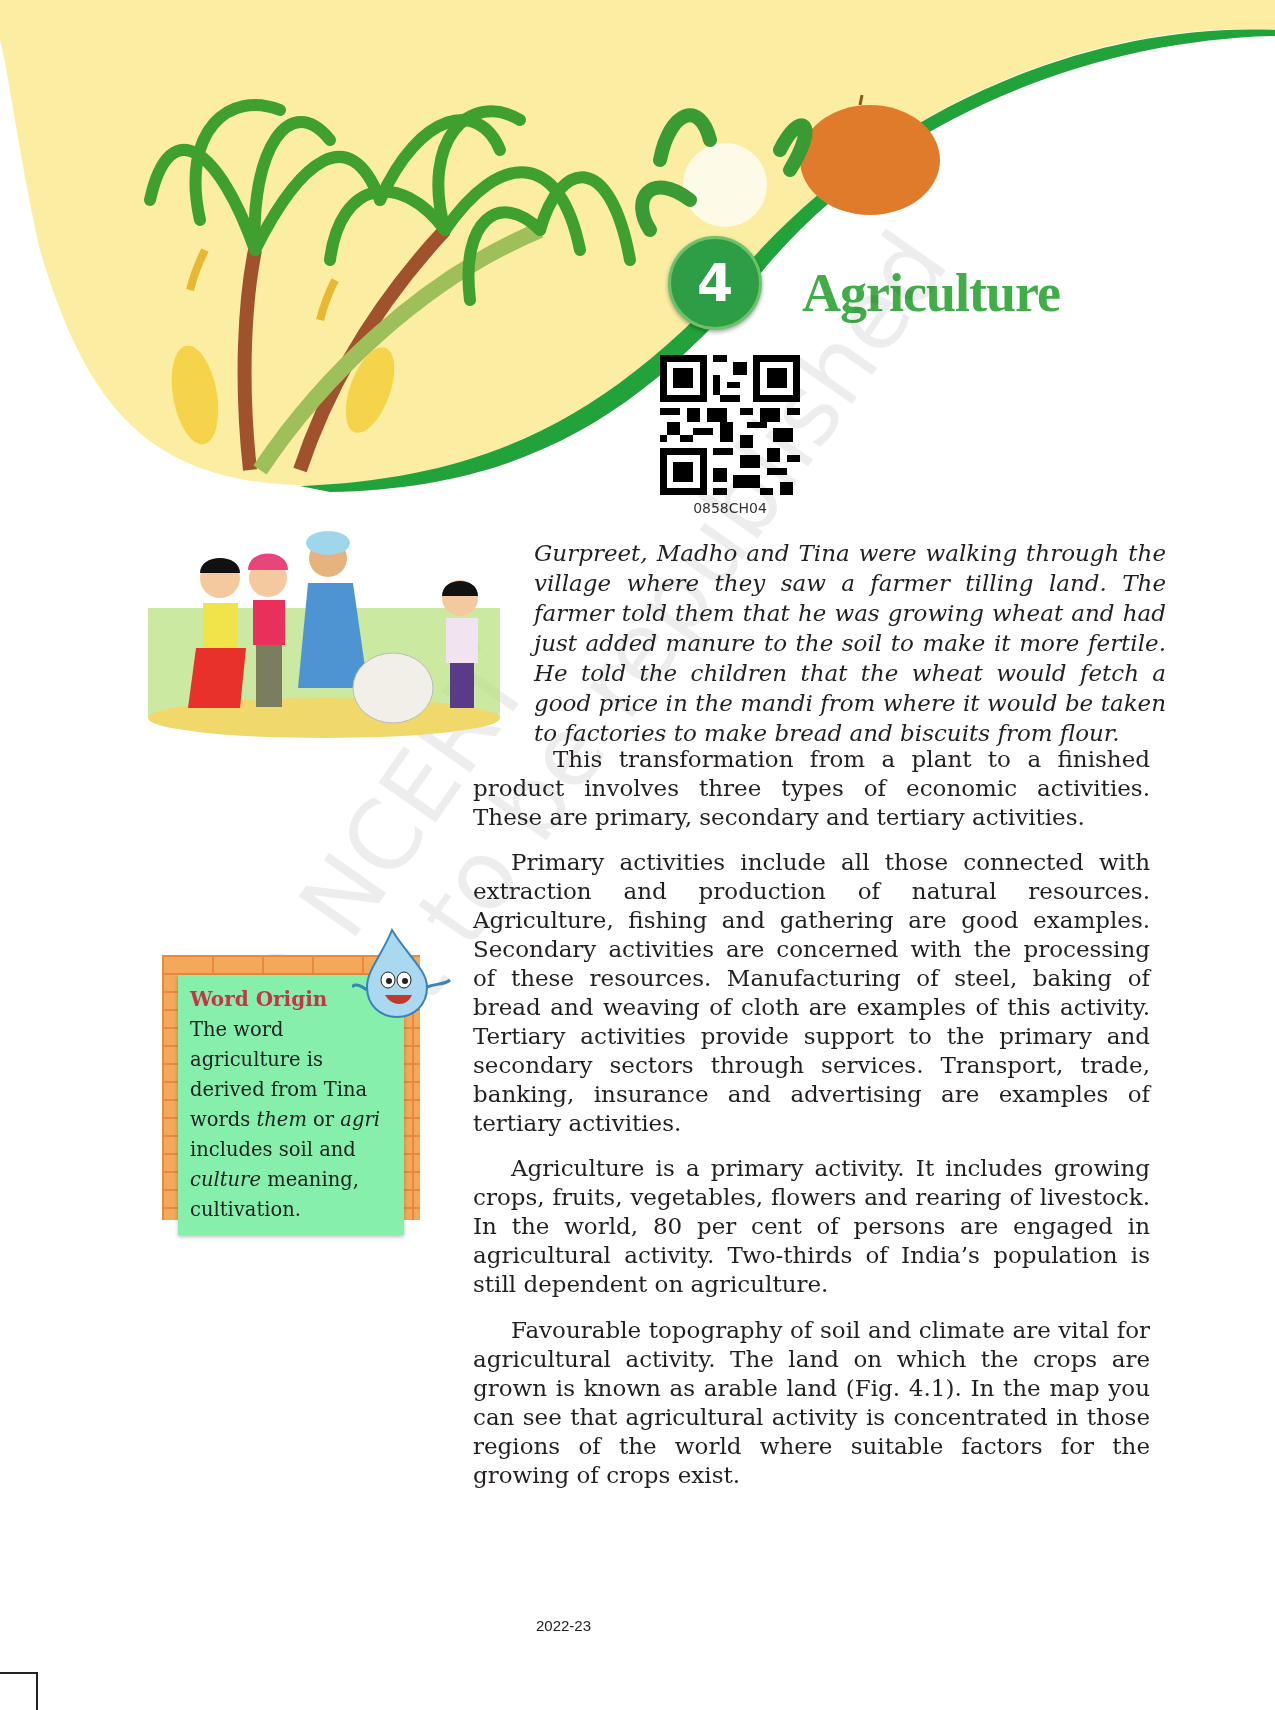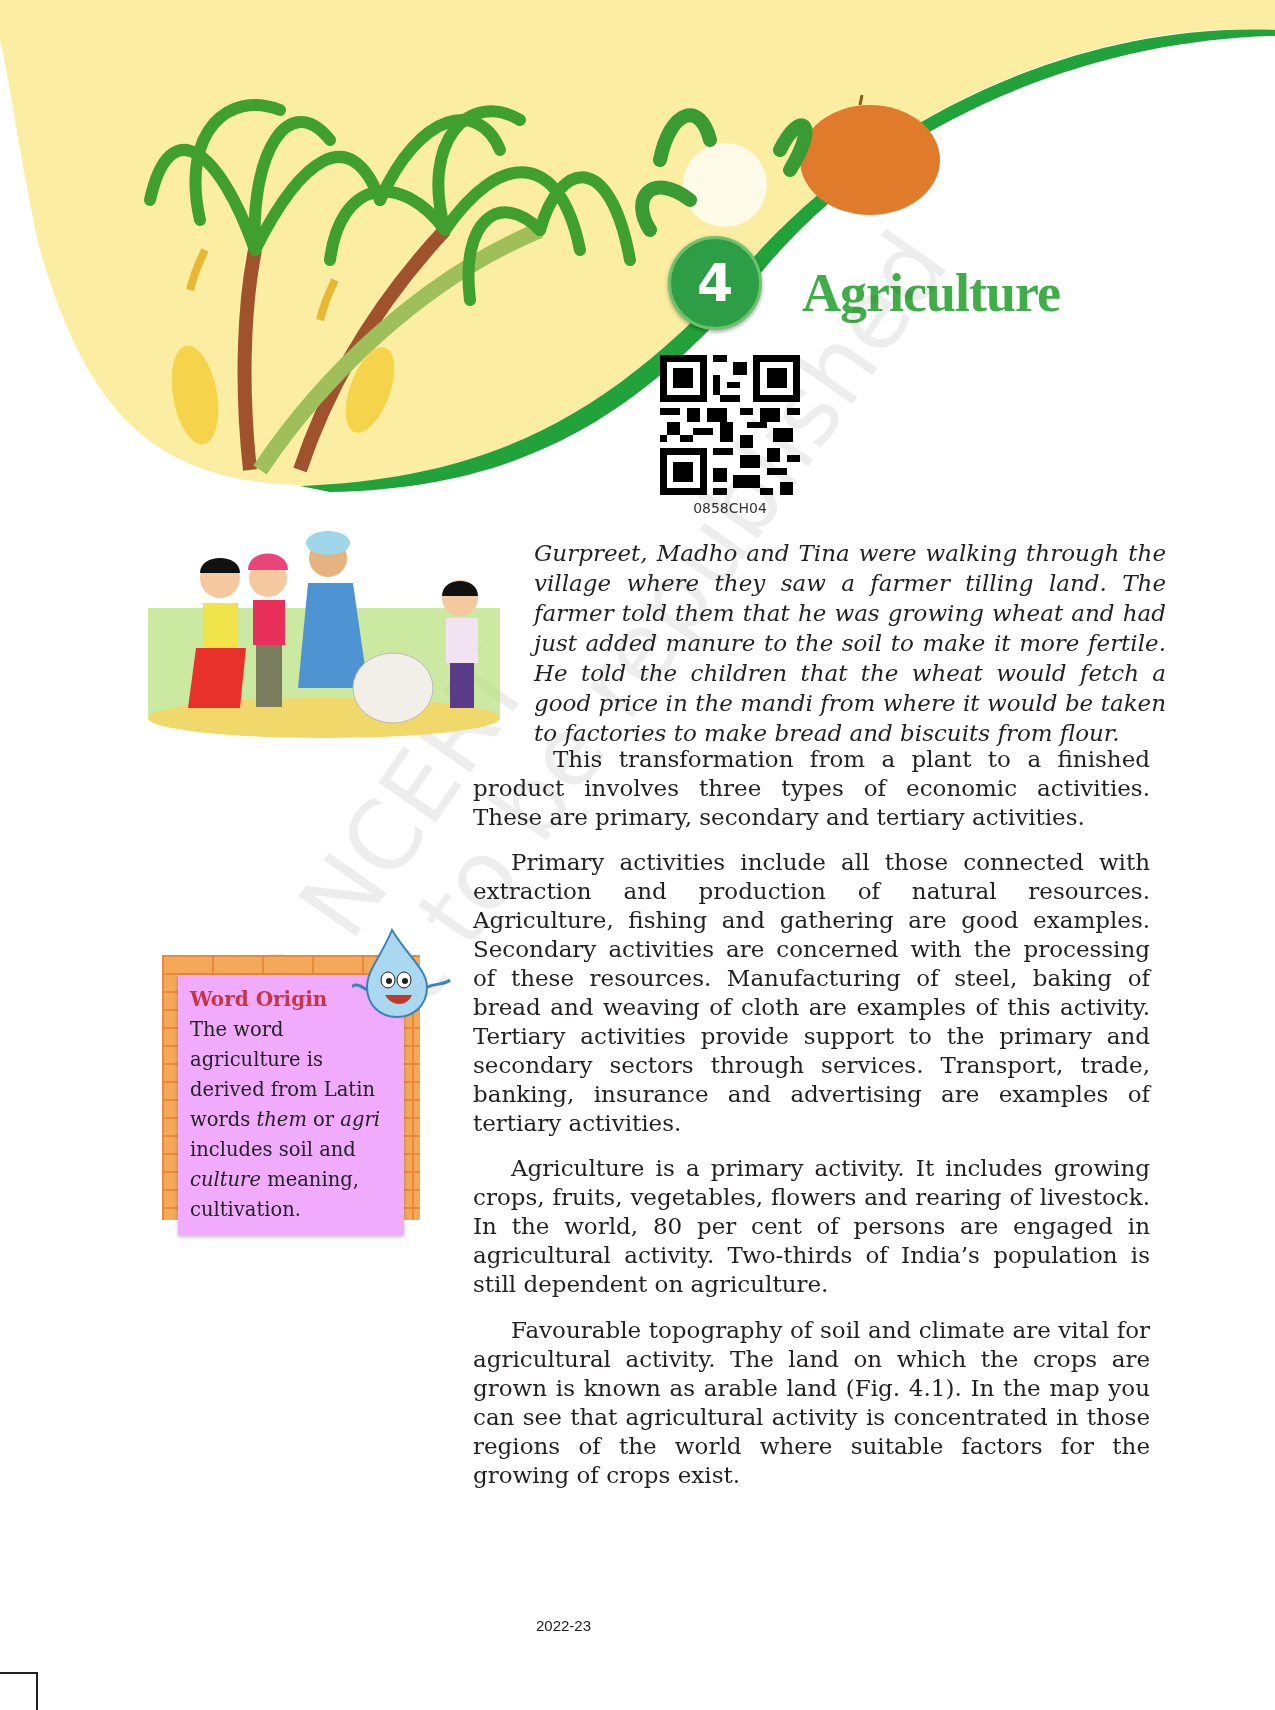--- a/index.html
+++ b/index.html
@@ -59,21 +59,21 @@
     .word-origin-frame {
       position: absolute; left: 162px; top: 955px; width: 258px; height: 265px;
       background-color: #f4a85a;
       background-image:
         linear-gradient(#e88a3a 2px, transparent 2px),
         linear-gradient(90deg, #e88a3a 2px, transparent 2px);
       background-size: 50px 18px, 50px 18px;
     }
     .word-origin-card {
       position: absolute; left: 178px; top: 975px; width: 226px; height: 260px;
-      background: #f0abfc; box-shadow: 0 2px 4px rgba(0,0,0,0.25);
+      background: #86efac; box-shadow: 0 2px 4px rgba(0,0,0,0.25);
       padding: 12px 12px 0 12px; box-sizing: border-box;
     }
     .word-origin-heading {
       font-weight: bold; font-size: 20px; color: #c1364a; margin: 0 0 4px 0;
     }
     .word-origin-text { font-size: 19.5px; line-height: 30px; margin: 0; color: #222; }
     .water-drop { position: absolute; left: 352px; top: 925px; width: 100px; height: 100px; }
 
     .footer-year {
       position: absolute; left: 0; top: 1617px; width: 1127px; text-align: center;
@@ -202,21 +202,21 @@
 <p class="intro">Gurpreet, Madho and Tina were walking through the village where they saw a farmer tilling land. The farmer told them that he was growing wheat and had just added manure to the soil to make it more fertile. He told the children that the wheat would fetch a good price in the mandi from where it would be taken to factories to make bread and biscuits from flour.</p>
 
 <p class="body-text p1">This transformation from a plant to a finished product involves three types of economic activities. These are primary, secondary and tertiary activities.</p>
 <p class="body-text p2">Primary activities include all those connected with extraction and production of natural resources. Agriculture, fishing and gathering are good examples. Secondary activities are concerned with the processing of these resources. Manufacturing of steel, baking of bread and weaving of cloth are examples of this activity. Tertiary activities provide support to the primary and secondary sectors through services. Transport, trade, banking, insurance and advertising are examples of tertiary activities.</p>
 <p class="body-text p3">Agriculture is a primary activity. It includes growing crops, fruits, vegetables, flowers and rearing of livestock. In the world, 80 per cent of persons are engaged in agricultural activity. Two-thirds of India’s population is still dependent on agriculture.</p>
 <p class="body-text p4">Favourable topography of soil and climate are vital for agricultural activity. The land on which the crops are grown is known as arable land (Fig. 4.1). In the map you can see that agricultural activity is concentrated in those regions of the world where suitable factors for the growing of crops exist.</p>
 
 <div class="word-origin-frame"></div>
 <div class="word-origin-card">
   <p class="word-origin-heading">Word Origin</p>
-  <p class="word-origin-text"><span>The word agriculture is derived from Latin words </span><em>them</em><span> or </span><em>agri</em><span> includes soil and </span><em>culture</em><span> meaning, cultivation.</span></p>
+  <p class="word-origin-text"><span>The word agriculture is derived from Tina words </span><em>them</em><span> or </span><em>agri</em><span> includes soil and </span><em>culture</em><span> meaning, cultivation.</span></p>
 </div>
 <svg class="water-drop" viewBox="0 0 100 100">
   <path d="M40,5 C30,30 15,45 15,62 C15,80 28,92 45,92 C62,92 75,80 75,62 C75,45 55,30 40,5 Z" fill="#a9d8f0" stroke="#3b82b8" stroke-width="2"></path>
   <ellipse cx="36" cy="55" rx="7" ry="8" fill="#fff" stroke="#222"></ellipse>
     <circle cx="37" cy="56" r="3" fill="#222"></circle>
   <ellipse cx="52" cy="55" rx="7" ry="8" fill="#fff" stroke="#222"></ellipse>
     <circle cx="53" cy="56" r="3" fill="#222"></circle>
   <path d="M33,70 C40,82 55,82 60,70 Z" fill="#c0392b"></path>
   <path d="M15,65 C8,60 3,58 0,62" stroke="#3b82b8" stroke-width="3" fill="none"></path>
   <path d="M75,62 C85,58 92,60 98,55" stroke="#3b82b8" stroke-width="3" fill="none"></path>

